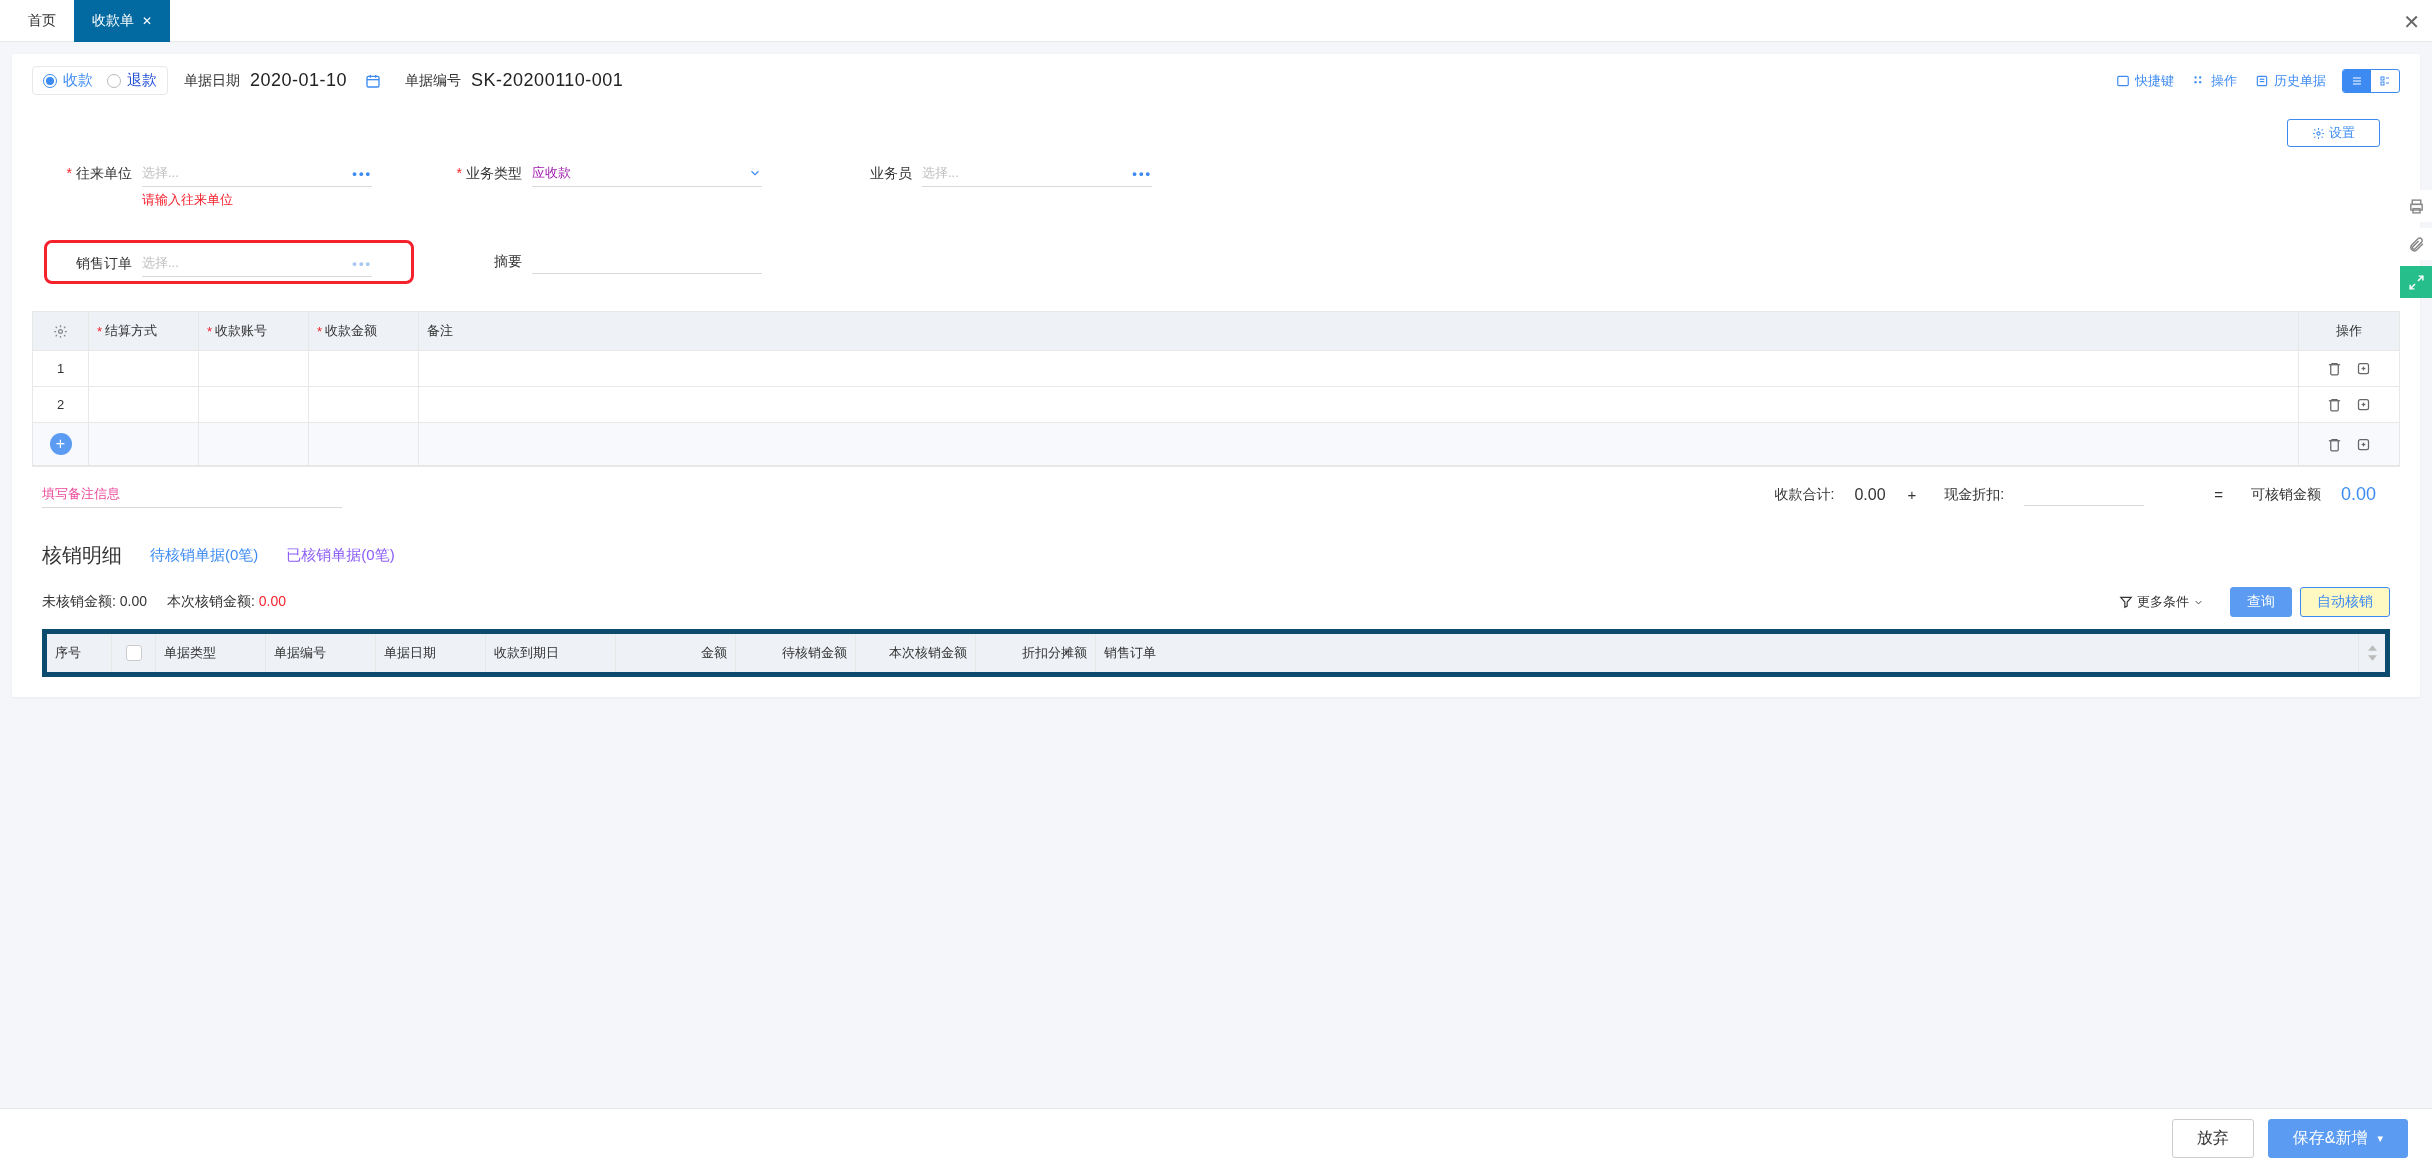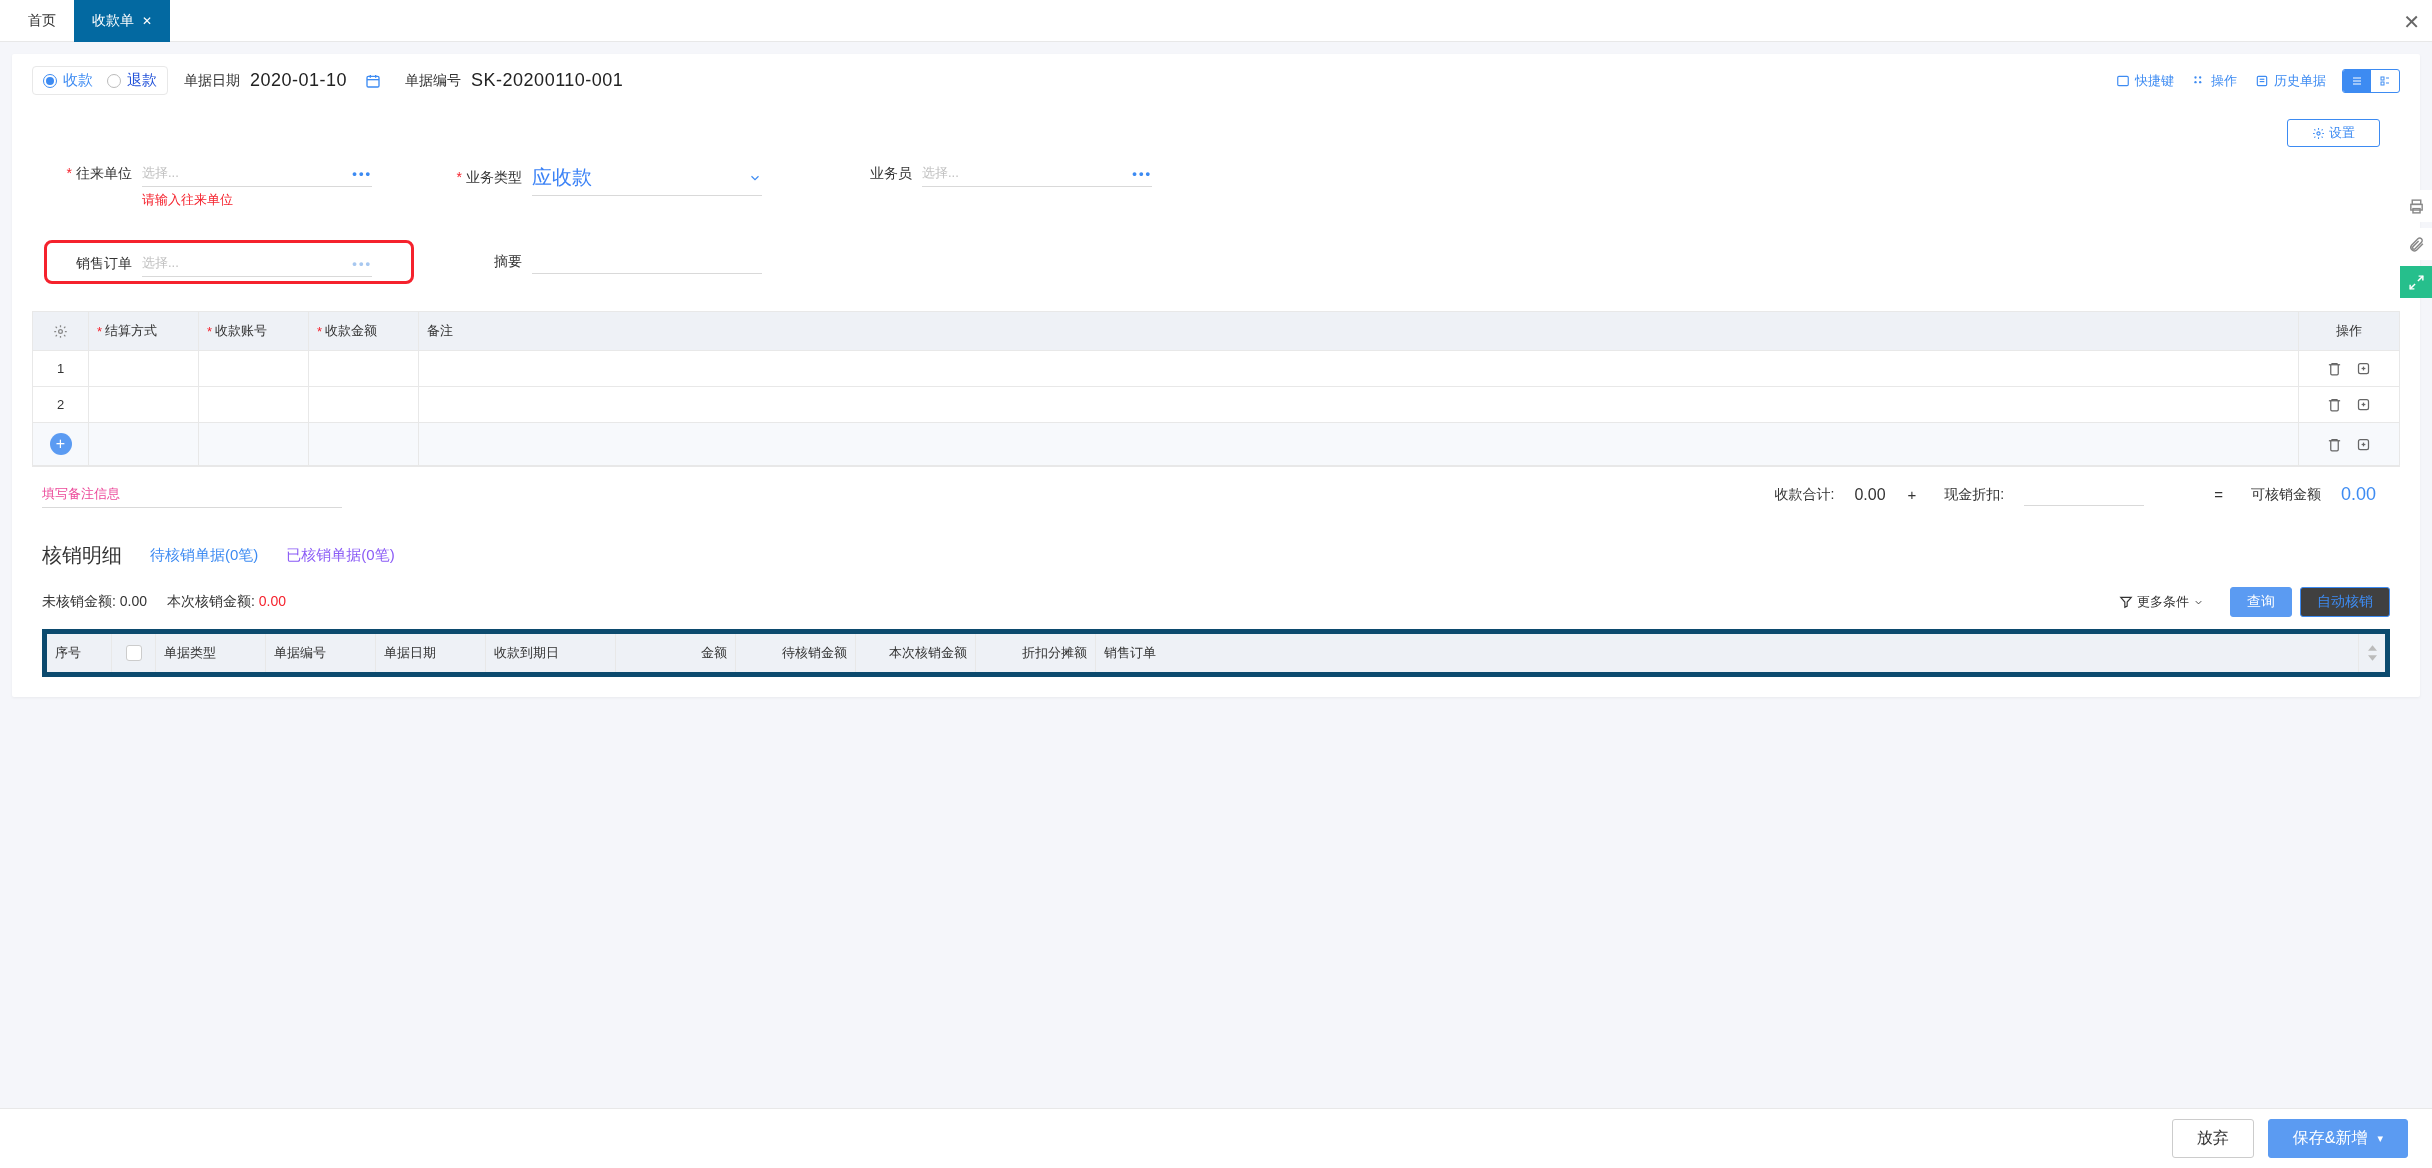--- a/index.html
+++ b/index.html
@@ -30,21 +30,21 @@
 .view-toggle div:not(.active) { color: #3d8bf2; }
 .form-area { padding: 12px 40px 10px 40px; position: relative; }
 .form-row { display: flex; align-items: flex-start; margin-bottom: 14px; margin-top: 41px; }
 .form-cell { display: flex; flex-direction: column; margin-right: 70px; position: relative; }
 .form-cell.wide { width: 320px; }
 .form-cell-line { display: flex; align-items: center; }
 .field-label { width: 80px; text-align: right; font-size: 14px; color: #333; margin-right: 10px; }
 .req::before { content: "*"; color: #f5222d; margin-right: 4px; }
 .select-field { min-width: 230px; border-bottom: 1px solid #d9d9d9; padding: 4px 0; display: flex; align-items: center; justify-content: space-between; cursor: text; }
 .select-placeholder { color: #bfbfbf; flex: 1; }
-.select-value { color: #3b82f6; font-size: 20px; flex: 1; }
+.select-value { color: #a21caf; font-size: 13px; flex: 1; }
 .more-dots { color: #3d8bf2; font-weight: bold; letter-spacing: 2px; cursor: pointer; }
 .chevron { color: #3d8bf2; cursor: pointer; }
 .err-msg { color: #f5222d; font-size: 13px; margin-left: 90px; margin-top: 4px; }
 .text-input { min-width: 230px; border-bottom: 1px solid #d9d9d9; padding: 4px 0; }
 .settings-btn { border: 1px solid #3d8bf2; color: #3d8bf2; border-radius: 3px; padding: 4px 24px; display: flex; align-items: center; cursor: pointer; position: absolute; right: 40px; top: 12px; }
 .settings-btn .ic { margin-right: 4px; }
 .table1 { margin: 10px 20px 0 20px; border: 1px solid #e8e8e8; }
 .thead { display: flex; background: #eef1f6; border-bottom: 1px solid #e8e8e8; }
 .th, .td { padding: 10px 8px; border-right: 1px solid #e8e8e8; display: flex; align-items: center; }
 .th:last-child, .td:last-child { border-right: none; }
@@ -72,21 +72,21 @@
 .sec-title { font-size: 20px; color: #333; margin-right: 28px; }
 .sub-tab { font-size: 15px; margin-right: 28px; cursor: pointer; color: #8b5cf6; }
 .sub-tab.active { color: #3d8bf2; }
 .filter-row { display: flex; align-items: center; margin-bottom: 12px; }
 .filter-row .txt { margin-right: 20px; font-size: 14px; }
 .filter-row .amt { color: #f5222d; }
 .filter-row .spacer { flex: 1; }
 .more-cond { display: flex; align-items: center; cursor: pointer; margin-right: 18px; }
 .btn { border-radius: 3px; padding: 5px 16px; cursor: pointer; font-size: 14px; margin-left: 8px; }
 .btn-primary { background: #5b9bf2; color: #fff; border: 1px solid #5b9bf2; }
-.btn-outline { background: #404040; color: #3d8bf2; border: 1px solid #3d8bf2; }
+.btn-outline { background: #fef9c3; color: #3d8bf2; border: 1px solid #3d8bf2; }
 .table2 { border: 5px solid #0c4a6e; }
 .t2head { display: flex; background: #eef1f6; }
 .t2 { padding: 10px 8px; border-right: 1px solid #e8e8e8; display: flex; align-items: center; }
 .t2:last-child { border-right: none; }
 .t2-seq { width: 65px; }
 .t2-chk { width: 44px; justify-content: center; }
 .t2-type { width: 110px; }
 .t2-no { width: 110px; }
 .t2-date { width: 110px; }
 .t2-due { width: 130px; }

